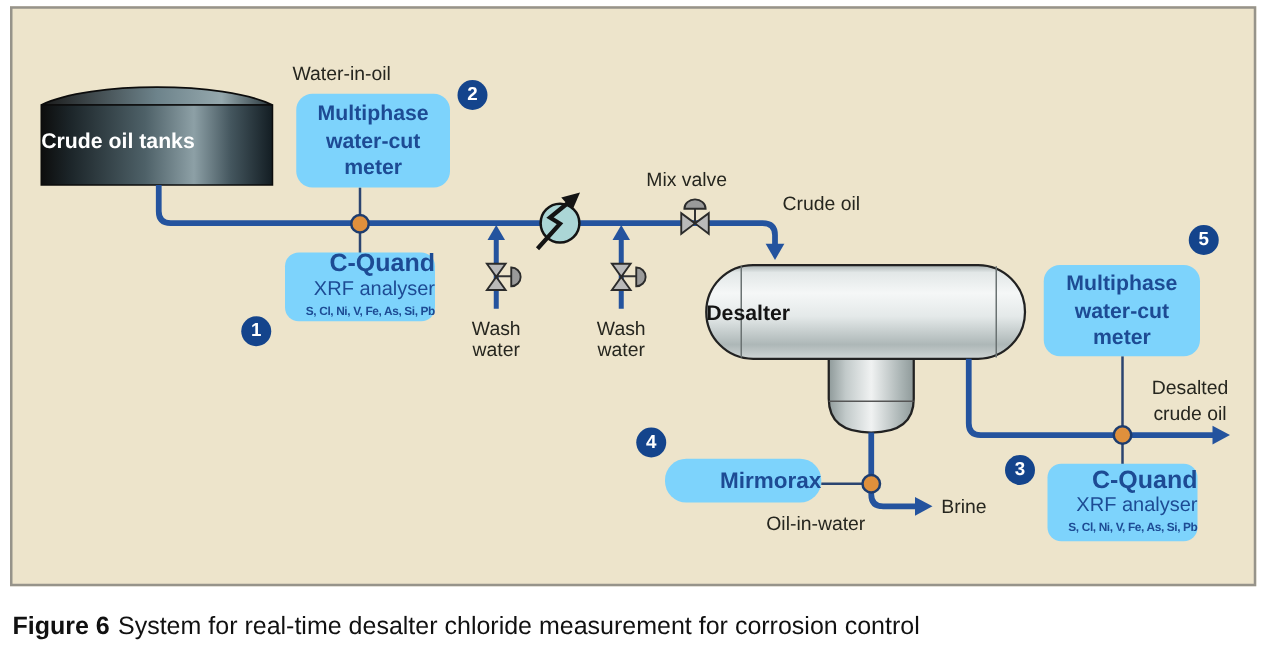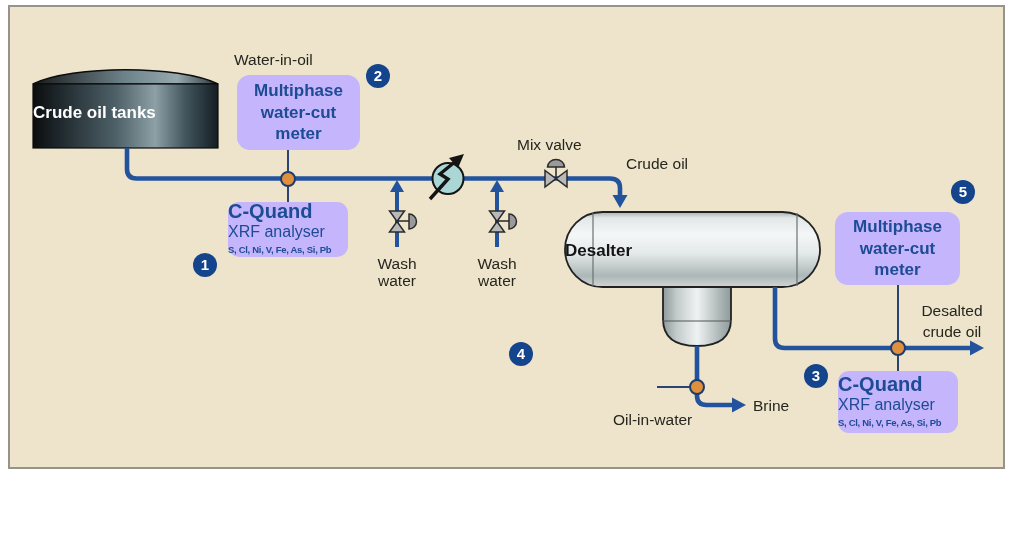--- a/index.html
+++ b/index.html
@@ -7,22 +7,22 @@
          font-family:"Liberation Sans",sans-serif;overflow:hidden;}
   .panel{position:absolute;left:8px;top:5px;width:997px;height:464px;
          background:#EDE4CB;border:2px solid #96938A;box-sizing:border-box;}
   .diagram-svg{position:absolute;left:0;top:0;width:1024px;height:537px;}
 
   .tank-label{position:absolute;left:33px;top:103px;width:185px;text-align:left;
               color:#ffffff;font-weight:bold;font-size:17px;}
   .vessel-label{position:absolute;left:565px;top:241px;width:300px;
                 color:#141414;font-weight:bold;font-size:17px;}
 
-  .pbox{position:absolute;background:#c4b5fd;border-radius:13px;color:#1D4B94;
-        display:flex;flex-direction:column;align-items:flex-start;justify-content:center;
+  .pbox{position:absolute;background:#7dd3fc;border-radius:13px;color:#1D4B94;
+        display:flex;flex-direction:column;align-items:flex-end;justify-content:center;
         text-align:center;box-sizing:border-box;}
   .meter-box{font-weight:bold;font-size:17px;line-height:1.28;padding:2px 4px;}
   .cq-title{font-weight:bold;font-size:20px;line-height:1.05;}
   .cq-sub{font-weight:normal;font-size:16px;line-height:1.3;}
   .cq-elems{font-weight:bold;font-size:9.5px;letter-spacing:-0.3px;line-height:1.5;white-space:nowrap;}
   .mirmorax-box{font-weight:bold;font-size:18px;border-radius:17px;}
 
   .badge{position:absolute;width:24px;height:24px;border-radius:50%;background:#14448C;
          color:#ffffff;font-weight:bold;font-size:15px;line-height:24px;text-align:center;}
 
@@ -155,30 +155,36 @@
   <div class="pbox meter-box" style="left:835px;top:212px;width:125px;height:73px;">
     <span>Multiphase water-cut meter</span>
   </div>
 
   <div class="pbox" style="left:838px;top:371px;width:120px;height:62px;border-radius:11px;">
     <div class="cq-title">C-Quand</div>
     <div class="cq-sub">XRF analyser</div>
     <div class="cq-elems">S, Cl, Ni, V, Fe, As, Si, Pb</div>
   </div>
 
+  <div class="pbox mirmorax-box" style="left:532px;top:367px;width:125px;height:35px;">
+    <span>Mirmorax</span>
+  </div>
 
   <div class="badge" style="left:193px;top:253px;">1</div>
   <div class="badge" style="left:366px;top:64px;">2</div>
   <div class="badge" style="left:804px;top:364px;">3</div>
   <div class="badge" style="left:509px;top:342px;">4</div>
   <div class="badge" style="left:951px;top:180px;">5</div>
 
   <div class="lbl" style="left:234px;top:51px;">Water-in-oil</div>
   <div class="lbl" style="left:517px;top:136px;">Mix valve</div>
   <div class="lbl" style="left:626px;top:155px;">Crude oil</div>
   <div class="lbl center" style="left:369px;top:255px;width:56px;">Wash water</div>
   <div class="lbl center" style="left:469px;top:255px;width:56px;">Wash water</div>
   <div class="lbl center" style="left:910px;top:301px;width:84px;line-height:1.35;">Desalted crude oil</div>
   <div class="lbl" style="left:753px;top:397px;">Brine</div>
   <div class="lbl" style="left:580px;top:411px;margin-left:33px;">Oil-in-water</div>
 
+  <div class="caption">
+    <span class="fig">Figure 6</span><span class="txt">System for real-time desalter chloride measurement for corrosion control</span>
+  </div>
 
 </div>
 
 </body></html>

